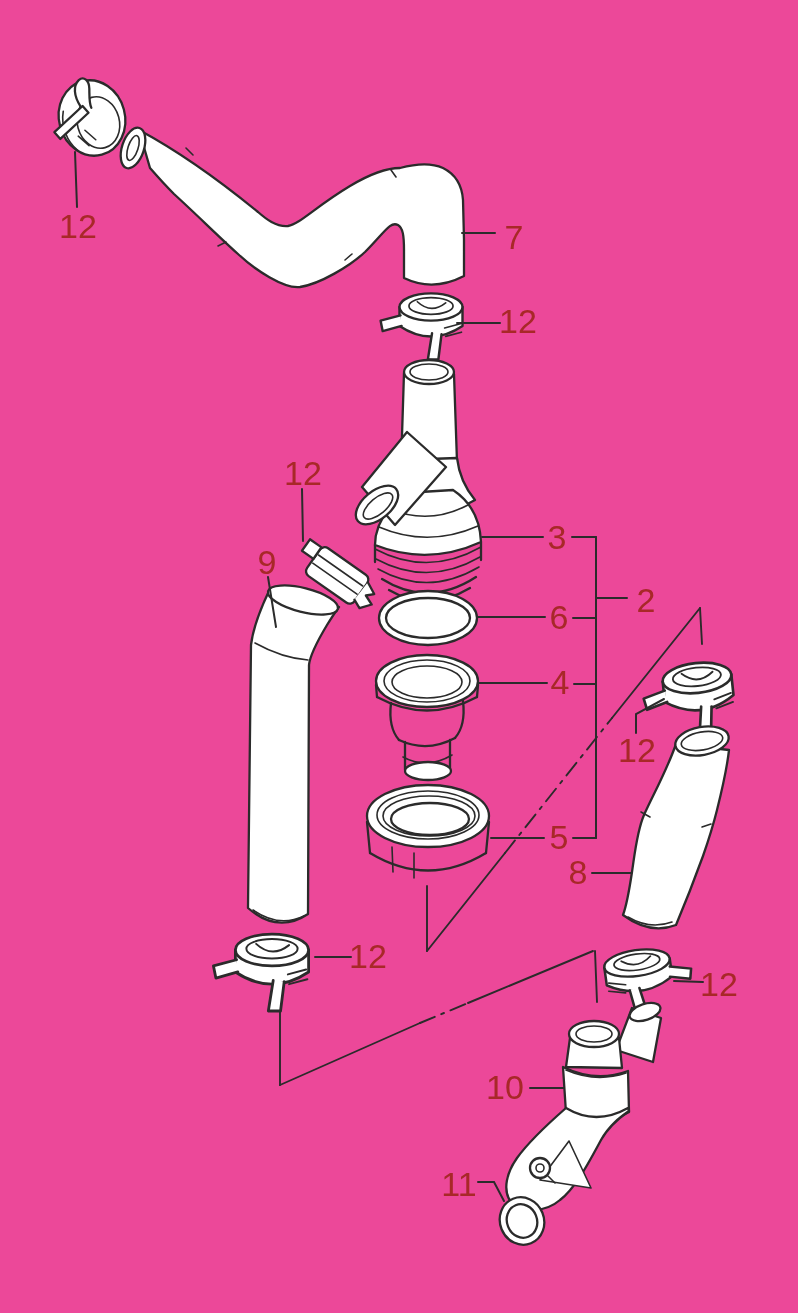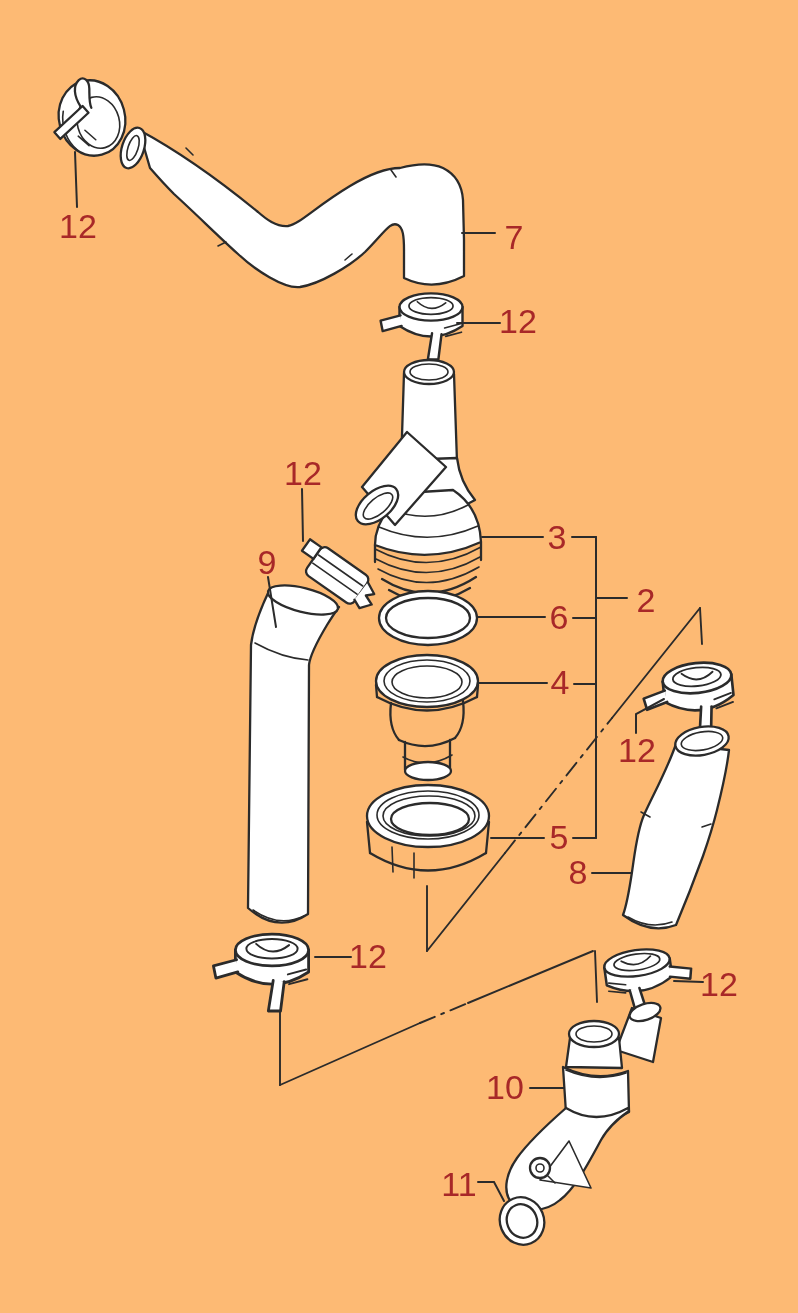--- a/index.html
+++ b/index.html
@@ -1,18 +1,18 @@
 <!DOCTYPE html>
 <html><head>
 <meta charset="utf-8">
 <style>
   html,body { margin:0; padding:0; background:#ffffff; }
   #stage {
     position:relative; width:798px; height:1313px;
-    background:#fdba74; overflow:hidden;
+    background:#ec4899; overflow:hidden;
     font-family:"Liberation Sans", sans-serif;
   }
   svg { display:block; }
   .s2 { stroke-width:2.3; stroke-linecap:round; stroke-linejoin:round; }
   .s1 { stroke-width:1.6; stroke-linecap:round; stroke-linejoin:round; }
   .lead { stroke-width:2; fill:none; stroke-linecap:round; }
   .axis { stroke-width:1.9; fill:none; stroke-linecap:round; }
   .dashdot { stroke-dasharray:16 7 3 7; }
   .callout {
     font-family:"Liberation Sans", sans-serif;

